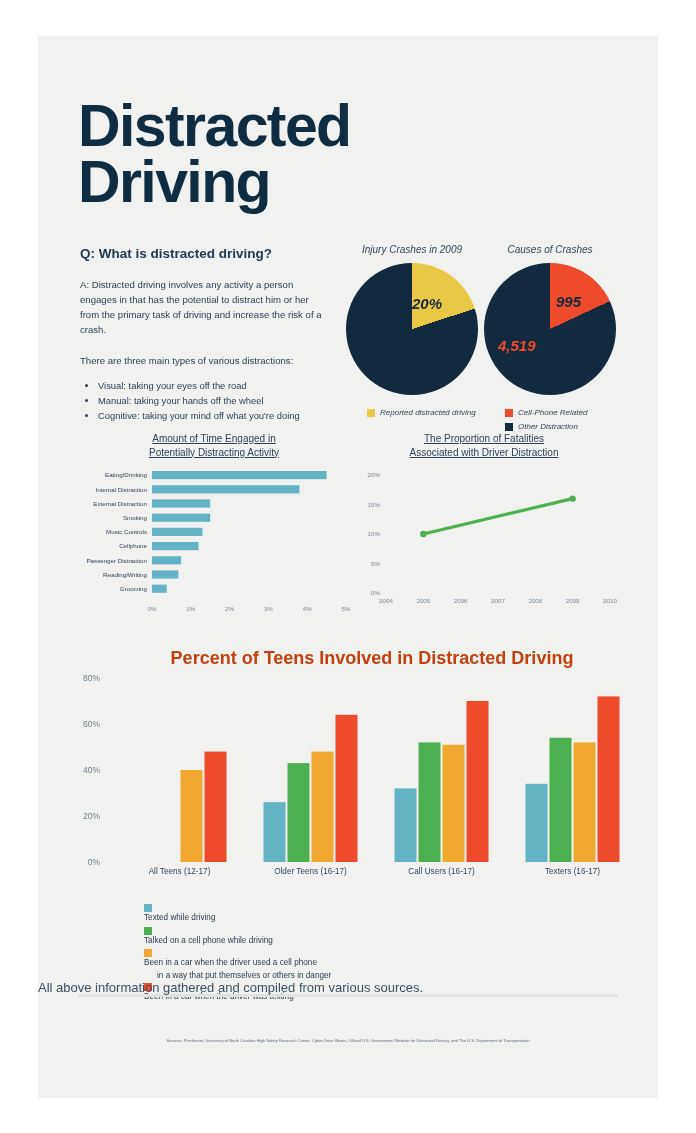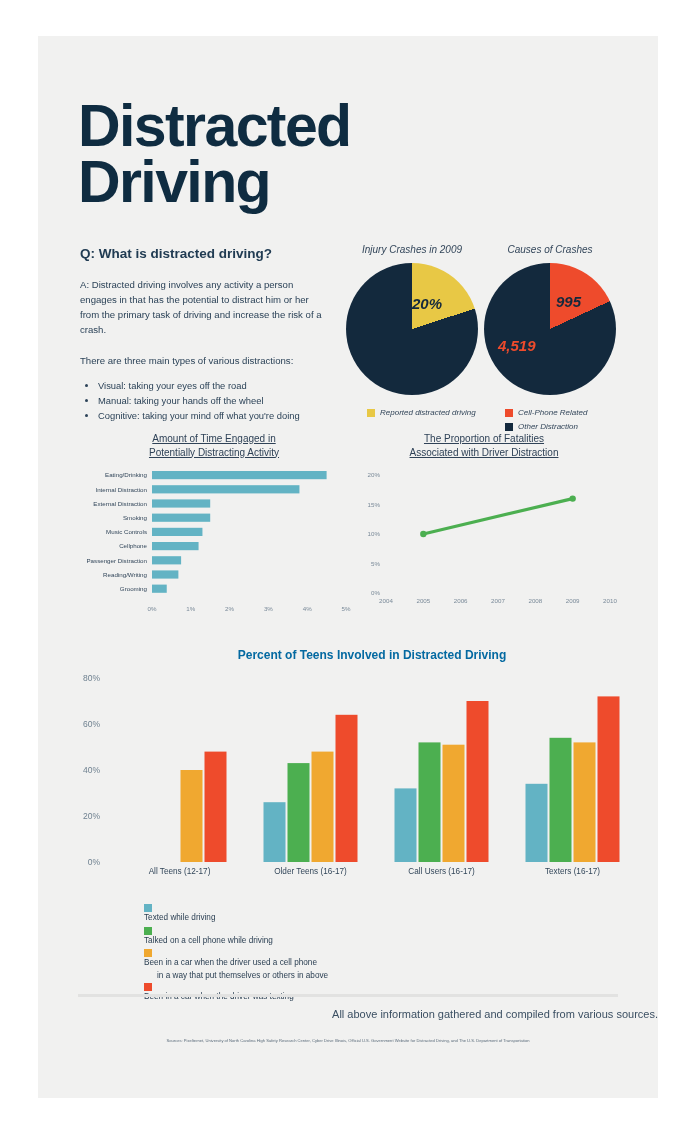--- a/index.html
+++ b/index.html
@@ -64,36 +64,36 @@
   
   .ch-title {
     font-size: 10px; color: #2f4257; text-align: center; line-height: 13.5px; text-decoration: underline;
   }
   .tick { font-size: 6.2px; fill: #7a8a99; }
   .catlab { font-size: 6.2px; fill: #32465a; }
 
   
   .main-title {
     position: absolute; left: 0; top: 0; width: 100%;
-    text-align: center; font-size: 12px; font-weight: bold; color: #0369a1; padding-left: 48px;
+    text-align: center; font-size: 18px; font-weight: bold; color: #c2410c; padding-left: 48px;
   }
   .main-legend { position: absolute; left: 106px; top: 866px; }
   .ml-row { display: flex; align-items: flex-start; margin-bottom: 1px; flex-direction: column; }
   .ml-sw { width: 8px; height: 8px; flex: 0 0 8px; margin-top: 2px; margin-right: 5px; }
   .ml-tx { font-size: 8.2px; color: #2d4154; line-height: 11.5px; }
   .ml-tx2 { font-size: 8.2px; color: #2d4154; line-height: 11.5px; margin-left: 13px; }
 
   
   .divider {
     position: absolute; left: 40px; top: 958px; width: 540px; height: 3px;
     background: #e2e2e1;
   }
   .foot-main {
-    position: absolute; left: 0; top: 972px; width: 100%;
-    text-align: right; font-size: 11px; color: #3b4f62;
+    position: absolute; left: 0; top: 944px; width: 100%;
+    text-align: left; font-size: 13px; color: #3b4f62;
   }
   .foot-src {
     position: absolute; left: 0; top: 1002px; width: 100%;
     text-align: center; font-size: 4.1px; color: #5a6b7a;
   }
 </style>
 </head>
 <body>
 
 <div id="page">
@@ -238,21 +238,21 @@
         <span class="ml-tx">Texted while driving</span>
       </div>
       <div class="ml-row">
         <span class="ml-sw" style="background:#4caf50;"></span>
         <span class="ml-tx">Talked on a cell phone while driving</span>
       </div>
       <div class="ml-row">
         <span class="ml-sw" style="background:#f0a830;"></span>
         <span class="ml-tx">Been in a car when the driver used a cell phone</span>
       </div>
-      <div class="ml-tx2">in a way that put themselves or others in above</div>
+      <div class="ml-tx2">in a way that put themselves or others in danger</div>
       <div class="ml-row">
         <span class="ml-sw" style="background:#ee4b2c;"></span>
         <span class="ml-tx">Been in a car when the driver was texting</span>
       </div>
     </div>
 
     <div class="divider"></div>
     <div class="foot-main">All above information gathered and compiled from various sources.</div>
     <div class="foot-src">Sources: Pixelternet, University of North Carolina High Safety Research Center, Cyber Drive Illinois, Official U.S. Government Website for Distracted Driving, and The U.S. Department of Transportation</div>
 

